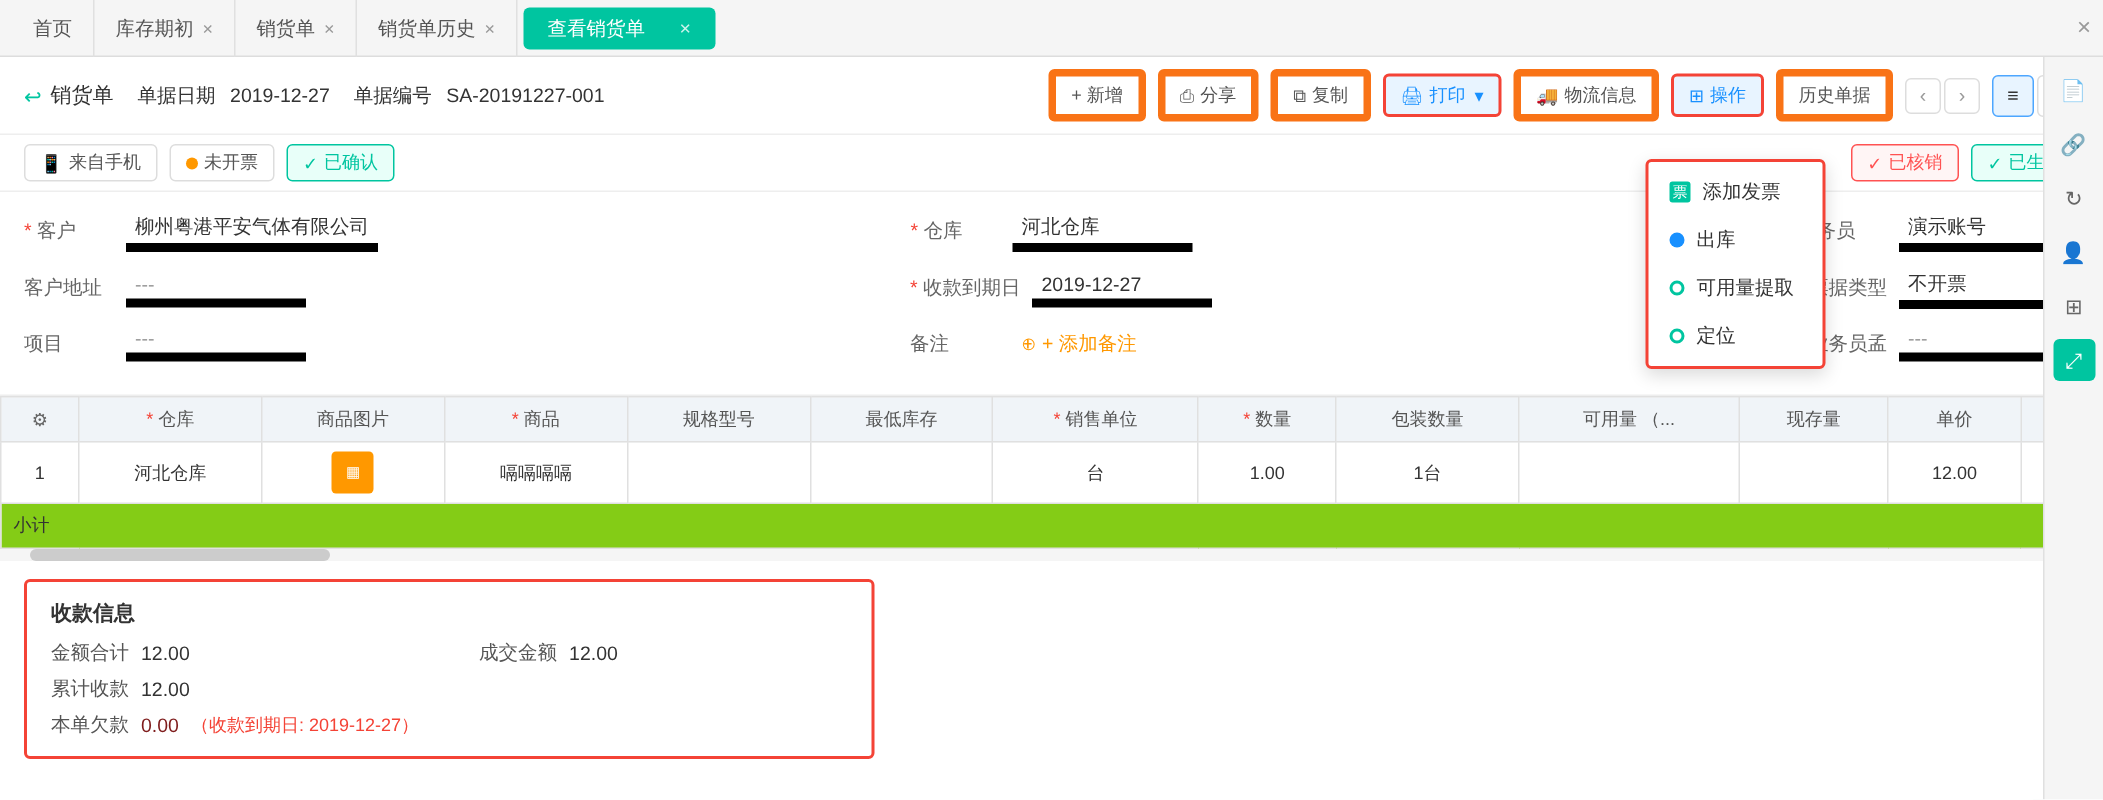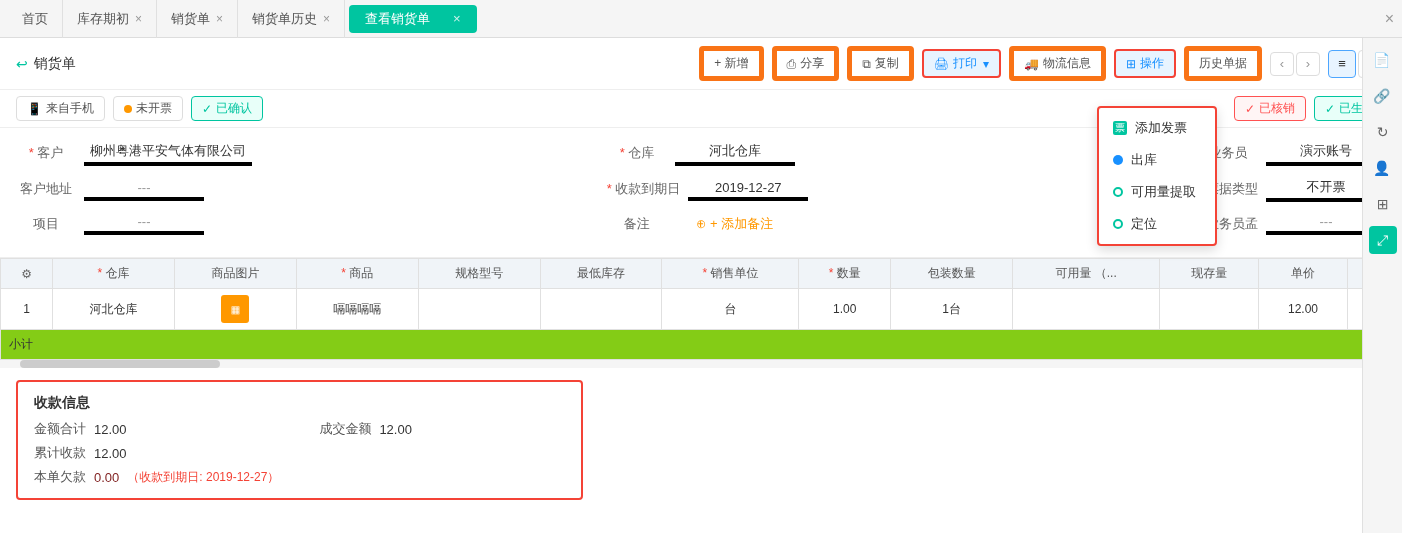--- a/index.html
+++ b/index.html
@@ -64,25 +64,25 @@
     .confirmed-badge {
       display: flex; align-items: center; gap: 4px; padding: 3px 10px;
       border-radius: 4px; font-size: 12px; border: 1px solid #00c5a0; color: #00c5a0; background: #e8fff9;
     }
     .status-right { margin-left: auto; display: flex; gap: 8px; }
     .badge-sold { border-color: #ff5252; color: #ff5252; background: #fff5f5; }
     .badge-effect { border-color: #00c5a0; color: #00c5a0; background: #e8fff9; }
 
     
     .form-section { padding: 12px 16px; background: #fff; }
-    .form-row { display: flex; align-items: center; margin-bottom: 10px; gap: 4px; text-align: center; }
+    .form-row { display: flex; align-items: center; margin-bottom: 10px; gap: 4px; }
     .form-field { display: flex; align-items: center; flex: 1; gap: 8px; }
     .field-label { color: #666; font-size: 13px; white-space: nowrap; min-width: 60px; }
     .field-label.required::before { content: '* '; color: #f44336; }
-    .field-value { color: #333; font-size: 13px; border-bottom: 4px solid #000000; padding: 2px 6px; min-width: 120px; }
+    .field-value { color: #333; font-size: 13px; border-bottom: 6px solid #000000; padding: 2px 6px; min-width: 120px; }
     .field-value.dashes { color: #999; }
     .staff-field { display: flex; align-items: center; gap: 8px; margin-left: auto; }
 
     
     .table-container { overflow-x: auto; border-top: 1px solid #eee; }
     .data-table { width: 100%; border-collapse: collapse; font-size: 12px; }
     .data-table th {
       background: #f0f4f8; border: 1px solid #e0e0e0; padding: 6px 8px;
       text-align: center; font-weight: 500; white-space: nowrap; color: #555;
     }
@@ -164,20 +164,30 @@
     </div>
     <div class="tab-bar-right">×</div>
   </div>
 
   <div class="main-content">
 
     <div class="doc-header">
       <div class="doc-title">
         <span class="doc-title-icon">↩</span>
         <span>销货单</span>
+      </div>
+      <div class="doc-meta">
+        <div class="doc-meta-item">
+          <span>单据日期</span>
+          <span style="margin-left:6px;">2019-12-27</span>
+        </div>
+        <div class="doc-meta-item">
+          <span>单据编号</span>
+          <span style="margin-left:6px;">SA-20191227-001</span>
+        </div>
       </div>
       <div class="doc-actions">
         <button class="action-btn">+ 新增</button>
         <button class="action-btn">
           <span>⎙</span>
           <span>分享</span>
         </button>
         <button class="action-btn">
           <span>⧉</span>
           <span>复制</span>

